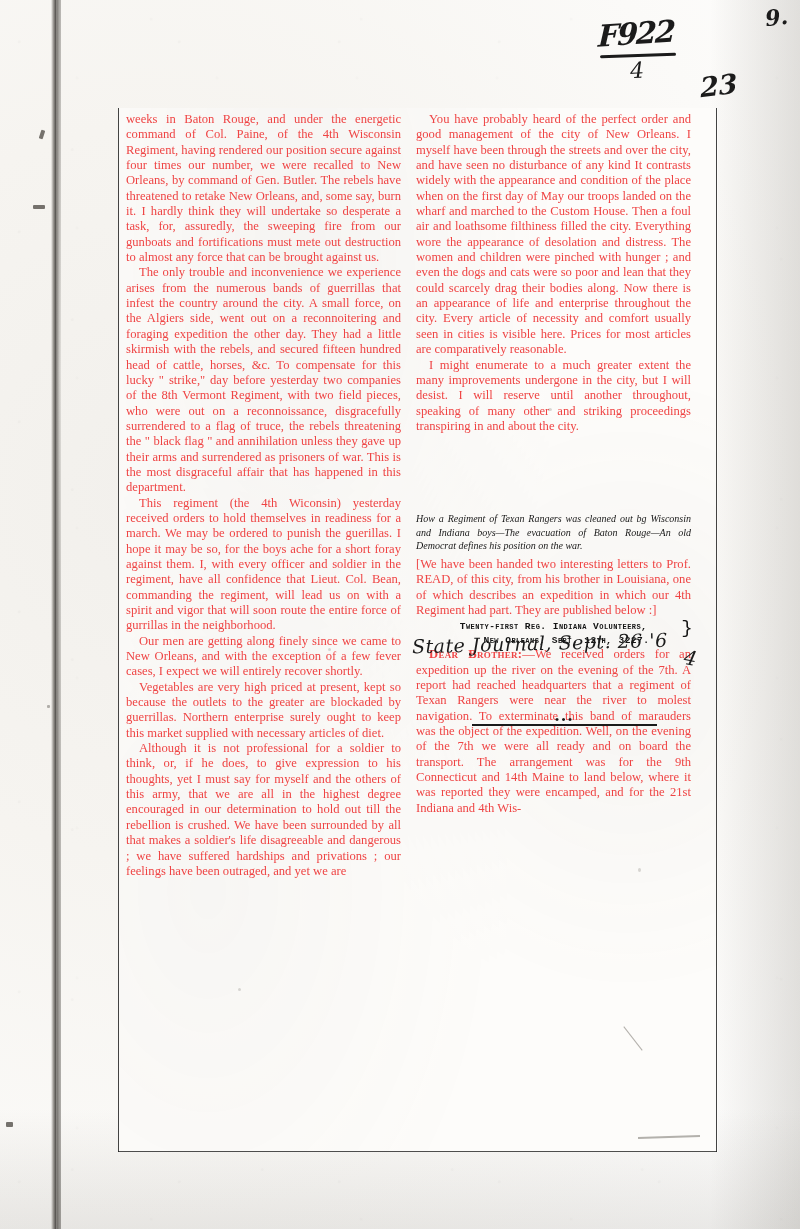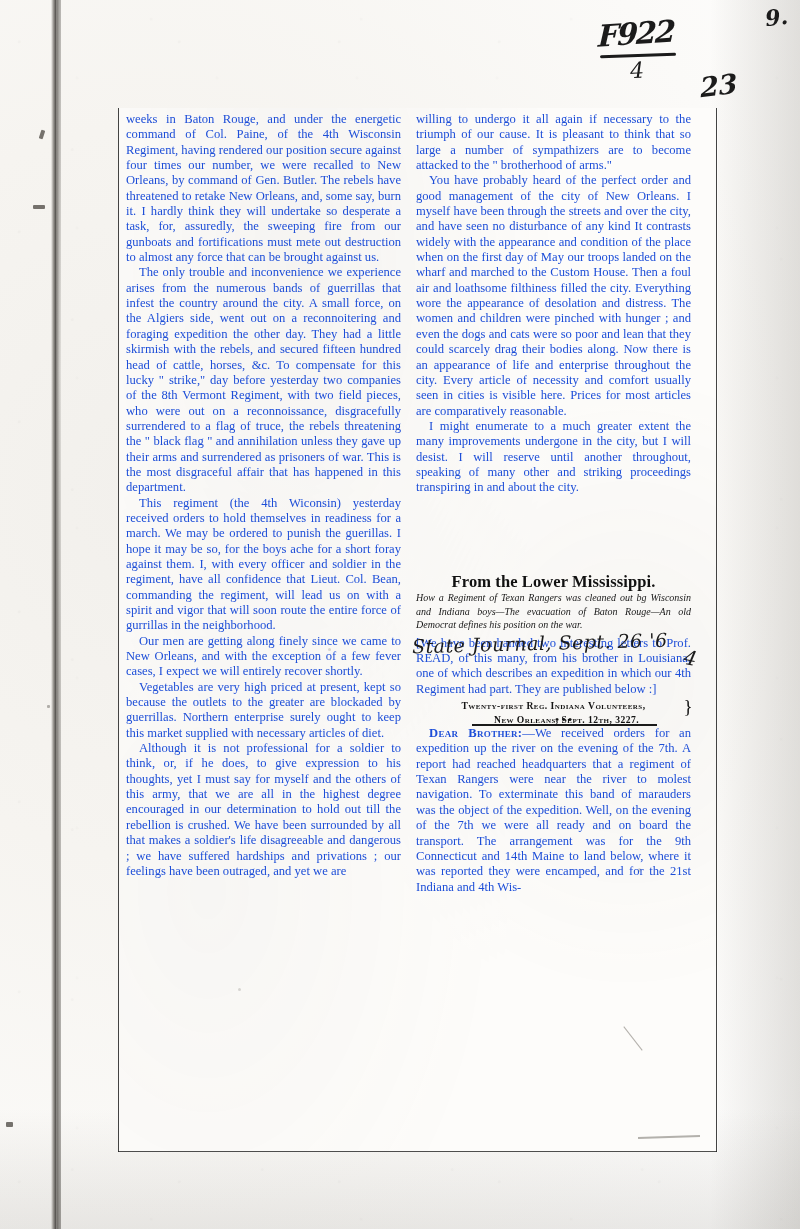--- a/index.html
+++ b/index.html
@@ -171,21 +171,21 @@
   #col-left  { left: 4px; }
   #col-right { left: 294px; }
 
   .col p {
     margin: 0;
     font-family: "Liberation Serif", serif;
     font-size: 12.6px;
     line-height: 15.35px;
     text-align: justify;
     text-indent: 13px;
-    color: #1d4ed8;
+    color: #ef4444;
     -webkit-font-smoothing: none;
     text-rendering: optimizeLegibility;
   }
   .col p.cont { text-indent: 0; }
 
   
   #divider-ornament {
     position: absolute;
     left: 60px; top: 612px;
     width: 185px;
@@ -214,21 +214,21 @@
     font-family: "Liberation Serif", serif;
     font-style: italic;
     font-size: 10px;
     line-height: 13.6px;
     text-align: justify;
     text-indent: 0;
     margin: 0 0 4px 0;
     color: #181818;
   }
   .dateline {
-    font-family: Liberation Serif, serif;
+    font-family: Liberation Mono, monospace;
     font-size: 9.6px;
     font-variant: small-caps;
     text-align: center;
     letter-spacing: .45px;
     font-weight: 700;
     text-indent: 0;
     margin: 3px 0 1px 0;
     color: #141414;
     position: relative;
   }
@@ -284,34 +284,32 @@
   <div class="col" id="col-left">
     <p class="cont">weeks in Baton Rouge, and under the energetic command of Col. Paine, of the 4th Wisconsin Regiment, having rendered our position secure against four times our number, we were recalled to New Orleans, by command of Gen. Butler. The rebels have threatened to retake New Orleans, and, some say, burn it. I hardly think they will undertake so desperate a task, for, assuredly, the sweeping fire from our gunboats and fortifications must mete out destruction to almost any force that can be brought against us.</p>
     <p>The only trouble and inconvenience we experience arises from the numerous bands of guerrillas that infest the country around the city. A small force, on the Algiers side, went out on a reconnoitering and foraging expedition the other day. They had a little skirmish with the rebels, and secured fifteen hundred head of cattle, horses, &amp;c. To compensate for this lucky " strike," day before yesterday two companies of the 8th Vermont Regiment, with two field pieces, who were out on a reconnoissance, disgracefully surrendered to a flag of truce, the rebels threatening the " black flag " and annihilation unless they gave up their arms and surrendered as prisoners of war. This is the most disgraceful affair that has happened in this department.</p>
     <p>This regiment (the 4th Wiconsin) yesterday received orders to hold themselves in readiness for a march. We may be ordered to punish the guerillas. I hope it may be so, for the boys ache for a short foray against them. I, with every officer and soldier in the regiment, have all confidence that Lieut. Col. Bean, commanding the regiment, will lead us on with a spirit and vigor that will soon route the entire force of gurrillas in the neighborhood.</p>
     <p>Our men are getting along finely since we came to New Orleans, and with the exception of a few fever cases, I expect we will entirely recover shortly.</p>
     <p>Vegetables are very high priced at present, kept so because the outlets to the greater are blockaded by guerrillas. Northern enterprise surely ought to keep this market supplied with necessary articles of diet.</p>
     <p>Although it is not professional for a soldier to think, or, if he does, to give expression to his thoughts, yet I must say for myself and the others of this army, that we are all in the highest degree encouraged in our determination to hold out till the rebellion is crushed. We have been surrounded by all that makes a soldier's life disagreeable and dangerous ; we have suffered hardships and privations ; our feelings have been outraged, and yet we are</p>
   </div>
 
   <div class="col" id="col-right">
-    <p class="cont">willing to undergo it all again if necessary to the triumph of our cause. It is pleasant to think that so large a number of sympathizers are to become attacked to the " brotherhood of arms."</p>
     <p>You have probably heard of the perfect order and good management of the city of New Orleans. I myself have been through the streets and over the city, and have seen no disturbance of any kind  It contrasts widely with the appearance and condition of the place when on the first day of May our troops landed on the wharf and marched to the Custom House. Then a foul air and loathsome filthiness filled the city. Everything wore the appearance of desolation and distress. The women and children were pinched with hunger ; and even the dogs and cats were so poor and lean that they could scarcely drag their bodies along. Now there is an appearance of life and enterprise throughout the city. Every article of necessity and comfort usually seen in cities is visible here. Prices for most articles are comparatively reasonable.</p>
     <p>I might enumerate to a much greater extent the many improvements undergone in the city, but I will desist. I will reserve until another throughout, speaking of many other and striking proceedings transpiring in and about the city.</p>
 
     <div id="divider-ornament">
       <div class="bar"></div>
       <div class="dots">•••</div>
     </div>
 
     <div style="height:78px;"></div>
 
-    <p id="article-headline">From the Lower Mississippi.</p>
     <p id="article-subhead">How a Regiment of Texan Rangers was cleaned out bg Wisconsin and Indiana boys—The evacuation of Baton Rouge—An old Democrat defines his position on the war.</p>
-    <p class="cont">[We have been handed two interesting letters to Prof. READ, of this many, from his brother in Louisiana, one of which describes an expedition in which our 4th Regiment had part. They are published below :]</p>
+    <p class="cont">[We have been handed two interesting letters to Prof. READ, of this city, from his brother in Louisiana, one of which describes an expedition in which our 4th Regiment had part. They are published below :]</p>
 
     <div class="dateline">
       <span>Twenty-first Reg. Indiana Volunteers,</span>
       <span class="brace">}</span>
     </div>
     <div class="dateline" style="padding-left:26px;">
       <span>New Orleans, Sept. 12th, 3227.</span>
     </div>
 
     <p>

